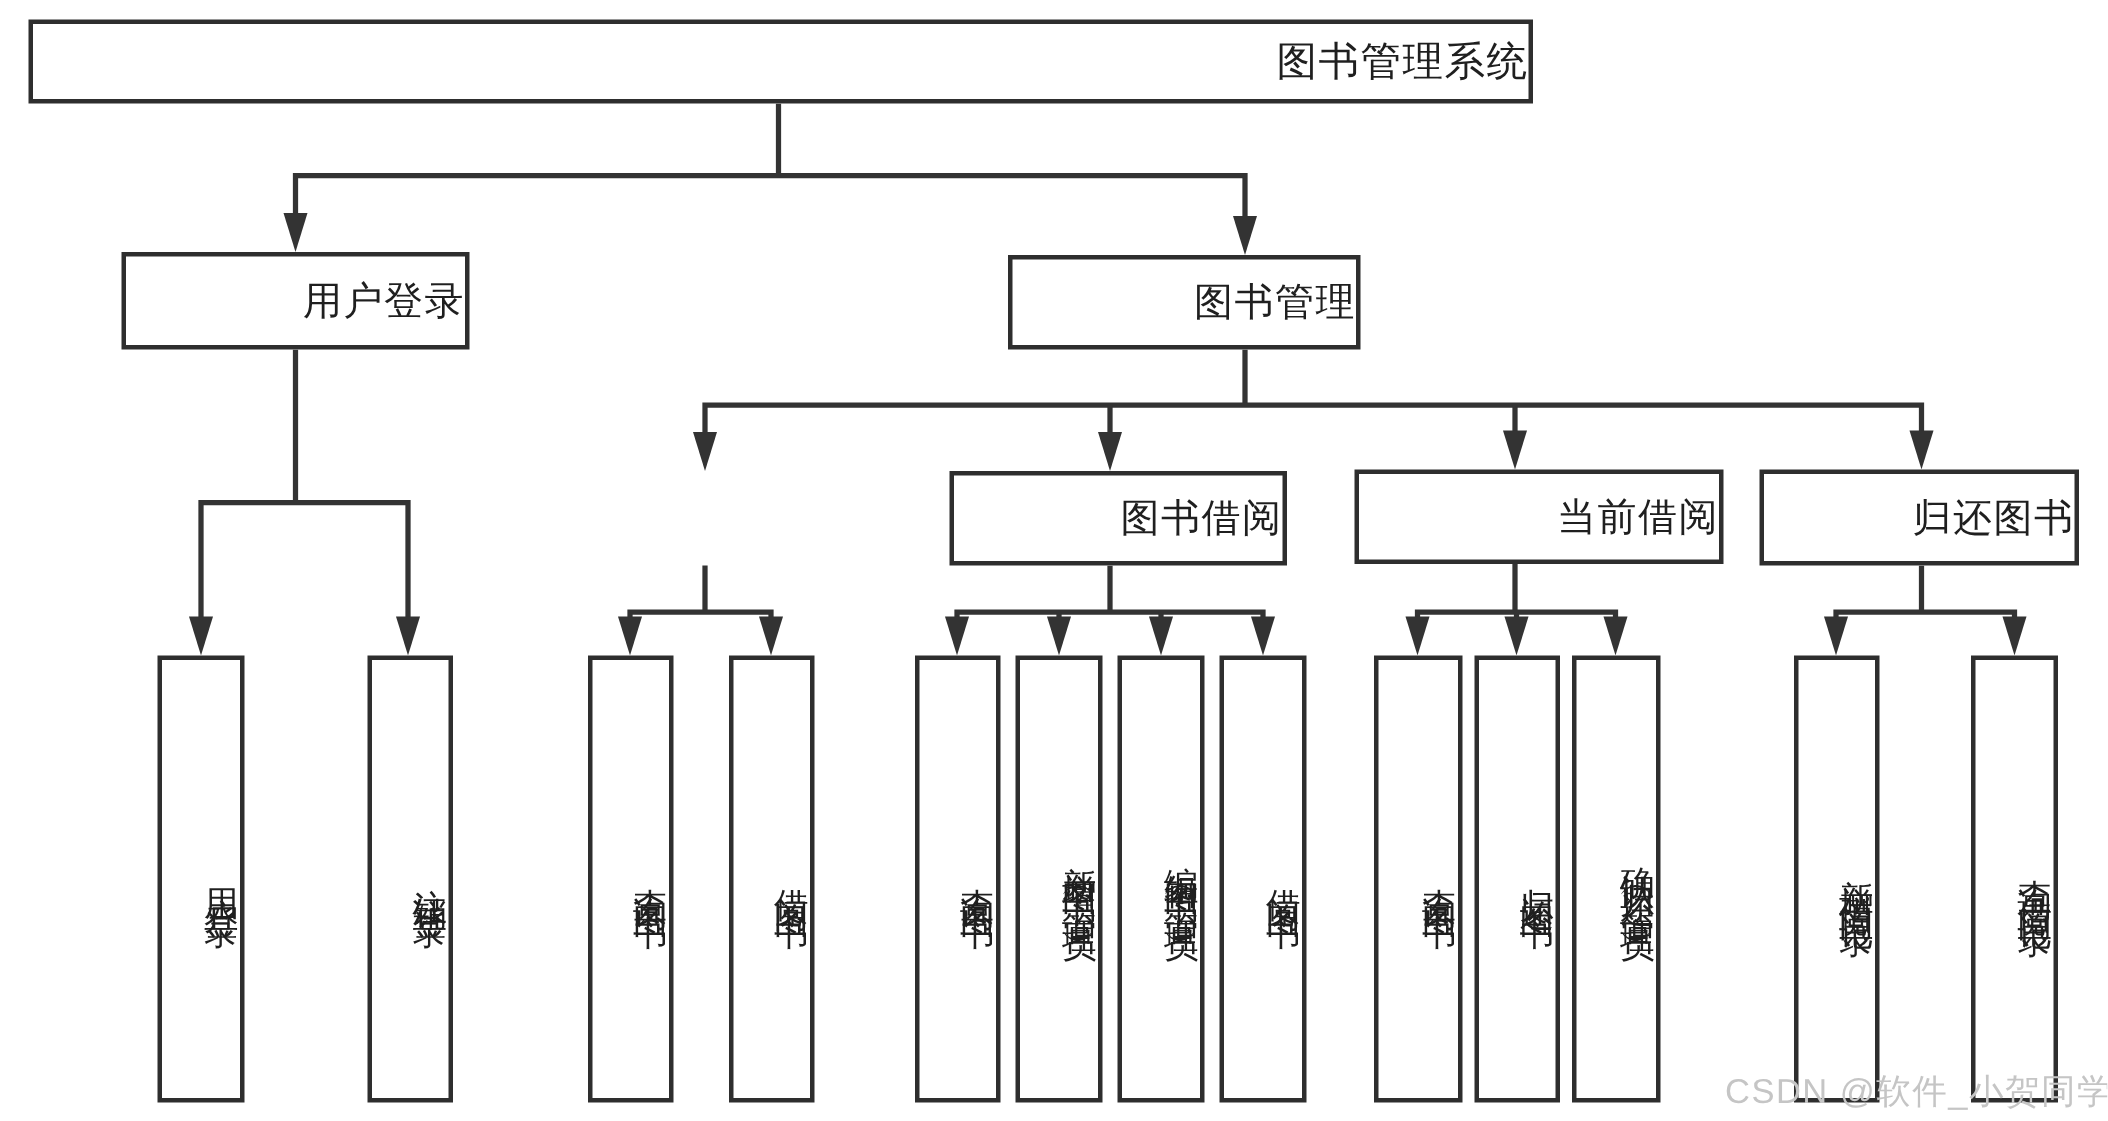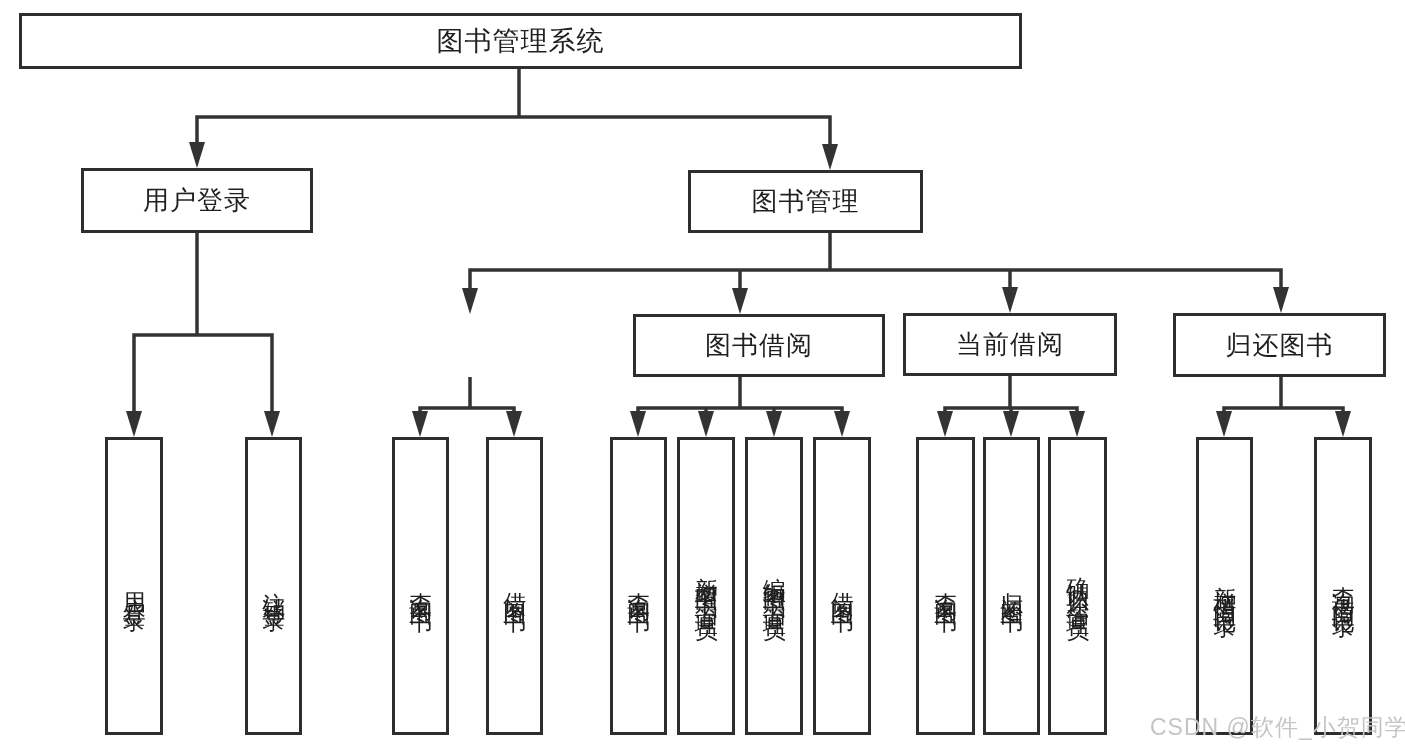--- a/index.html
+++ b/index.html
@@ -27,21 +27,21 @@
     stroke: none;
   }
   .box {
     position: absolute;
     box-sizing: border-box;
     background: var(--box-bg, #ffffff);
     border: 3px solid var(--border, #2e2e2e);
     color: var(--text, #1f1f1f);
     display: flex;
     align-items: center;
-    justify-content: center;
+    justify-content: flex-end;
     text-align: center;
   }
   .hlabel { font-size: 26px; letter-spacing: 1px; white-space: nowrap; }
   .root-box .hlabel { font-size: 27px; }
   .leaf { top: 437px; height: 298px; }
   .vtxt {
     writing-mode: vertical-rl;
     text-orientation: mixed;
     font-size: 23px;
     letter-spacing: 6px;
@@ -126,28 +126,28 @@
     </g>
   </svg>
 
   <div class="box root-box" style="left:19px;top:13px;width:1003px;height:56px">
     <span class="hlabel">图书管理系统</span>
   </div>
 
   <div class="box" style="left:81px;top:168px;width:232px;height:65px">
     <span class="hlabel">用户登录</span>
   </div>
-  <div class="box" style="left:688px;top:170px;width:235px;height:63px">
+  <div class="box" style="left:672px;top:170px;width:235px;height:63px">
     <span class="hlabel">图书管理</span>
   </div>
 
-  <div class="box" style="left:633px;top:314px;width:252px;height:63px">
+  <div class="box" style="left:633px;top:314px;width:225px;height:63px">
     <span class="hlabel">图书借阅</span>
   </div>
-  <div class="box" style="left:903px;top:313px;width:214px;height:63px">
+  <div class="box" style="left:903px;top:313px;width:246px;height:63px">
     <span class="hlabel">当前借阅</span>
   </div>
   <div class="box" style="left:1173px;top:313px;width:213px;height:64px">
     <span class="hlabel">归还图书</span>
   </div>
 
   <div class="box leaf" style="left:105px;width:58px">
     <span class="vtxt">用户登录</span>
   </div>
   <div class="box leaf" style="left:245px;width:57px">

